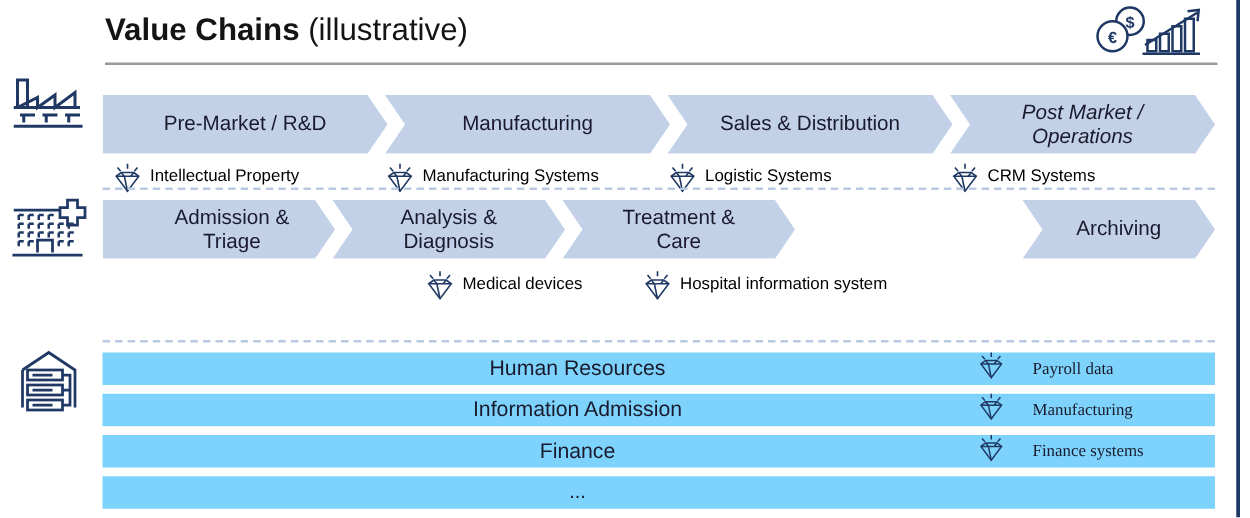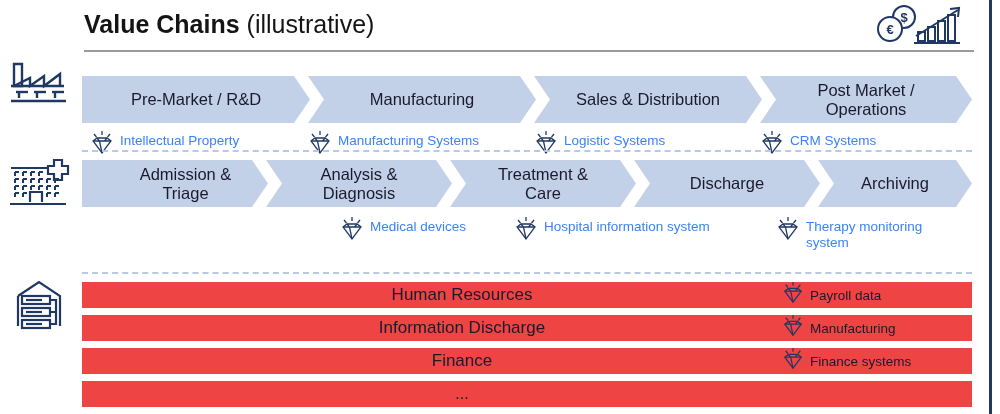--- a/index.html
+++ b/index.html
@@ -53,45 +53,45 @@
   .chev.arrow{
     clip-path:polygon(0 0, calc(100% - 16px) 0, 100% 50%, calc(100% - 16px) 100%, 0 100%);
   }
   .chev.arrow.notch{
     clip-path:polygon(0 0, calc(100% - 16px) 0, 100% 50%, calc(100% - 16px) 100%, 0 100%, 16px 50%);
   }
 
   
   .subitem{position:absolute;display:flex;align-items:flex-start;gap:6px;}
   .subitem .lbl{
-    font-size:13.5px;color:#3b82f6;line-height:1.22;
+    font-size:13.5px;color:#000000;line-height:1.22;
     padding-top:3px;white-space:pre-line;
   }
   .gem{flex:0 0 auto;}
 
   
   .dashed{
     position:absolute;left:82px;width:890px;height:0;
     border-top:2px dashed #b9c9e2;
   }
 
   
   .bar{
     position:absolute;left:82px;width:890px;height:26px;
-    background:#ef4444;
+    background:#7dd3fc;
   }
   .bar .bar-label{
     position:absolute;left:0;top:0;width:760px;height:26px;
     display:flex;align-items:center;justify-content:center;
     font-size:17px;color:#1a1a2e;
   }
   .bar.ellipsis .bar-label{font-size:16px;}
   .bar .bar-sub{
     position:absolute;left:700px;top:0;height:26px;
-    display:flex;align-items:center;gap:6px;
+    display:flex;align-items:center;gap:22px;font-family:Liberation Serif, serif;
   }
   .bar .bar-sub .lbl{font-size:13.5px;color:#1a1a2e;}
 </style>
 </head>
 <body>
 
 <div id="stage">
 
   <div class="frame-right"></div>
 
@@ -140,21 +140,21 @@
     <div class="chev-band">
       <div class="chev arrow" style="left:0px;width:228px;">
         <span>Pre-Market / R&amp;D</span>
       </div>
       <div class="chev arrow notch" style="left:226px;width:228px;">
         <span>Manufacturing</span>
       </div>
       <div class="chev arrow notch" style="left:452px;width:228px;">
         <span>Sales &amp; Distribution</span>
       </div>
-      <div class="chev arrow notch" style="left:678px;width:212px;">
+      <div class="chev arrow notch" style="left:678px;width:212px;font-style:italic;">
         <span style="white-space:pre-line;">Post Market /
 Operations</span>
       </div>
     </div>
 
     <div class="subitem" style="left:8px;top:54px;">
       <span class="gem">
         <svg width="24" height="26" viewBox="0 0 24 26" fill="none" stroke="#1f3864" stroke-width="1.3">
           <line x1="12" y1="1" x2="12" y2="5"></line>
             <line x1="4" y1="4" x2="6.5" y2="7"></line>
@@ -246,23 +246,20 @@
 Triage</span>
       </div>
       <div class="chev arrow notch" style="left:184px;width:186px;">
         <span style="white-space:pre-line;">Analysis &amp;
 Diagnosis</span>
       </div>
       <div class="chev arrow notch" style="left:368px;width:186px;">
         <span style="white-space:pre-line;">Treatment &amp;
 Care</span>
       </div>
-      <div class="chev arrow notch" style="left:552px;width:186px;">
-        <span>Discharge</span>
-      </div>
       <div class="chev arrow notch" style="left:736px;width:154px;">
         <span>Archiving</span>
       </div>
     </div>
 
 
     <div class="subitem" style="left:258px;top:56px;">
       <span class="gem">
         <svg width="24" height="26" viewBox="0 0 24 26" fill="none" stroke="#1f3864" stroke-width="1.3">
           <line x1="12" y1="1" x2="12" y2="5"></line>
@@ -281,33 +278,20 @@
           <line x1="12" y1="1" x2="12" y2="5"></line>
             <line x1="4" y1="4" x2="6.5" y2="7"></line>
             <line x1="20" y1="4" x2="17.5" y2="7"></line>
           <path d="M3 11 L7 8 L17 8 L21 11 L12 23 Z"></path>
           <path d="M3 11 L21 11 M7 8 L9.5 11 L12 23 M17 8 L14.5 11"></path>
         </svg>
       </span>
       <span class="lbl">Hospital information system</span>
     </div>
 
-    <div class="subitem" style="left:694px;top:56px;">
-      <span class="gem">
-        <svg width="24" height="26" viewBox="0 0 24 26" fill="none" stroke="#1f3864" stroke-width="1.3">
-          <line x1="12" y1="1" x2="12" y2="5"></line>
-            <line x1="4" y1="4" x2="6.5" y2="7"></line>
-            <line x1="20" y1="4" x2="17.5" y2="7"></line>
-          <path d="M3 11 L7 8 L17 8 L21 11 L12 23 Z"></path>
-          <path d="M3 11 L21 11 M7 8 L9.5 11 L12 23 M17 8 L14.5 11"></path>
-        </svg>
-      </span>
-      <span class="lbl">Therapy monitoring
-system</span>
-    </div>
   </div>
 
   <div class="dashed" style="top:272px;"></div>
 
   <div class="rail-icon" style="top:278px;">
     <svg width="62" height="52" viewBox="0 0 62 52" fill="none" stroke="#1f3864" stroke-width="2.2">
       <path d="M10 18 L31 4 L52 18 L52 48"></path>
       <line x1="10" y1="18" x2="10" y2="48"></line>
       <rect x="14" y="18" width="28" height="8"></rect>
       <rect x="14" y="30" width="28" height="8"></rect>
@@ -329,21 +313,21 @@
             <line x1="20" y1="4" x2="17.5" y2="7"></line>
           <path d="M3 11 L7 8 L17 8 L21 11 L12 23 Z"></path>
           <path d="M3 11 L21 11 M7 8 L9.5 11 L12 23 M17 8 L14.5 11"></path>
         </svg>
       </span>
       <span class="lbl">Payroll data</span>
     </span>
   </div>
 
   <div class="bar" style="top:315px;">
-    <span class="bar-label">Information Discharge</span>
+    <span class="bar-label">Information Admission</span>
     <span class="bar-sub">
       <span class="gem">
         <svg width="22" height="24" viewBox="0 0 24 26" fill="none" stroke="#1f3864" stroke-width="1.3">
           <line x1="12" y1="1" x2="12" y2="5"></line>
             <line x1="4" y1="4" x2="6.5" y2="7"></line>
             <line x1="20" y1="4" x2="17.5" y2="7"></line>
           <path d="M3 11 L7 8 L17 8 L21 11 L12 23 Z"></path>
           <path d="M3 11 L21 11 M7 8 L9.5 11 L12 23 M17 8 L14.5 11"></path>
         </svg>
       </span>

